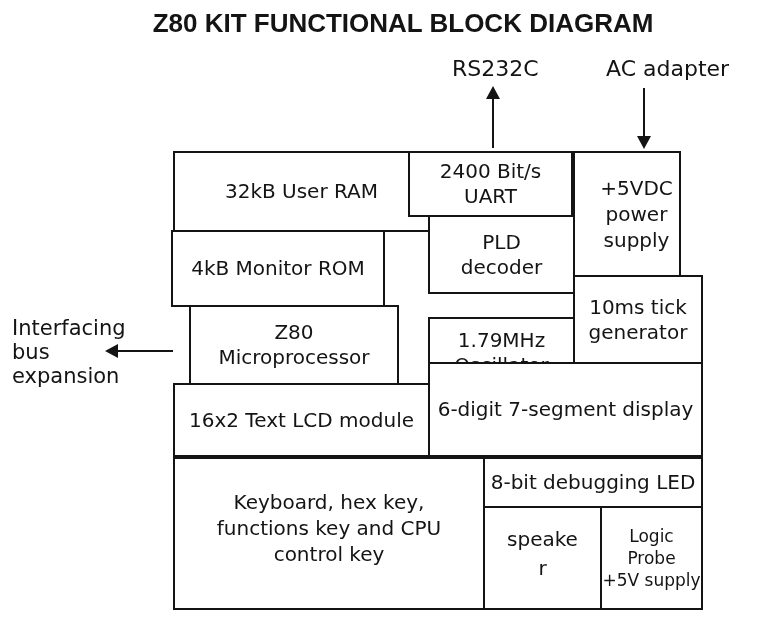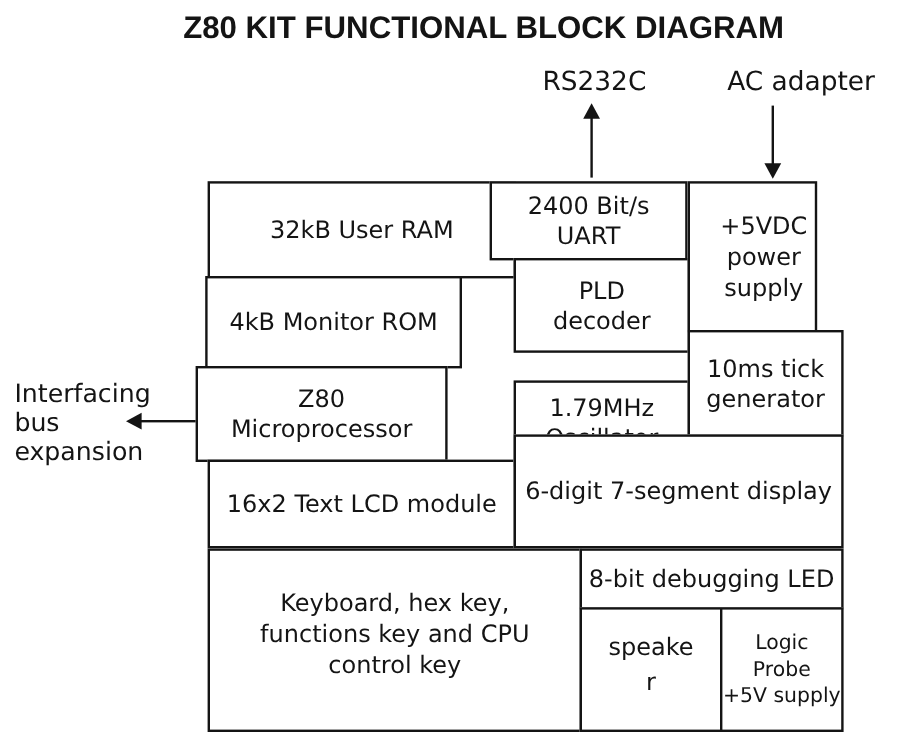--- a/index.html
+++ b/index.html
@@ -74,21 +74,21 @@
     <div class="head left" style="left:105px;top:344px;"></div>
     <div class="hline" style="left:117px;top:350px;width:56px;"></div>
   </div>
 
   <div class="box" style="left:173px;top:151px;width:257px;height:81px;">
     <div>32kB User RAM</div>
   </div>
   <div class="box" style="left:159px;top:230px;width:214px;height:77px;margin-left:12px;">
     <div>4kB Monitor ROM</div>
   </div>
-  <div class="box" style="left:163px;top:305px;width:210px;height:80px;">
+  <div class="box" style="left:189px;top:305px;width:210px;height:80px;">
     <div>Z80</div>
     <div>Microprocessor</div>
   </div>
   <div class="box" style="left:173px;top:383px;width:257px;height:74px;">
     <div>16x2 Text LCD module</div>
   </div>
 
   <div class="box" style="left:408px;top:151px;width:165px;height:66px;">
     <div>2400 Bit/s</div>
     <div>UART</div>

